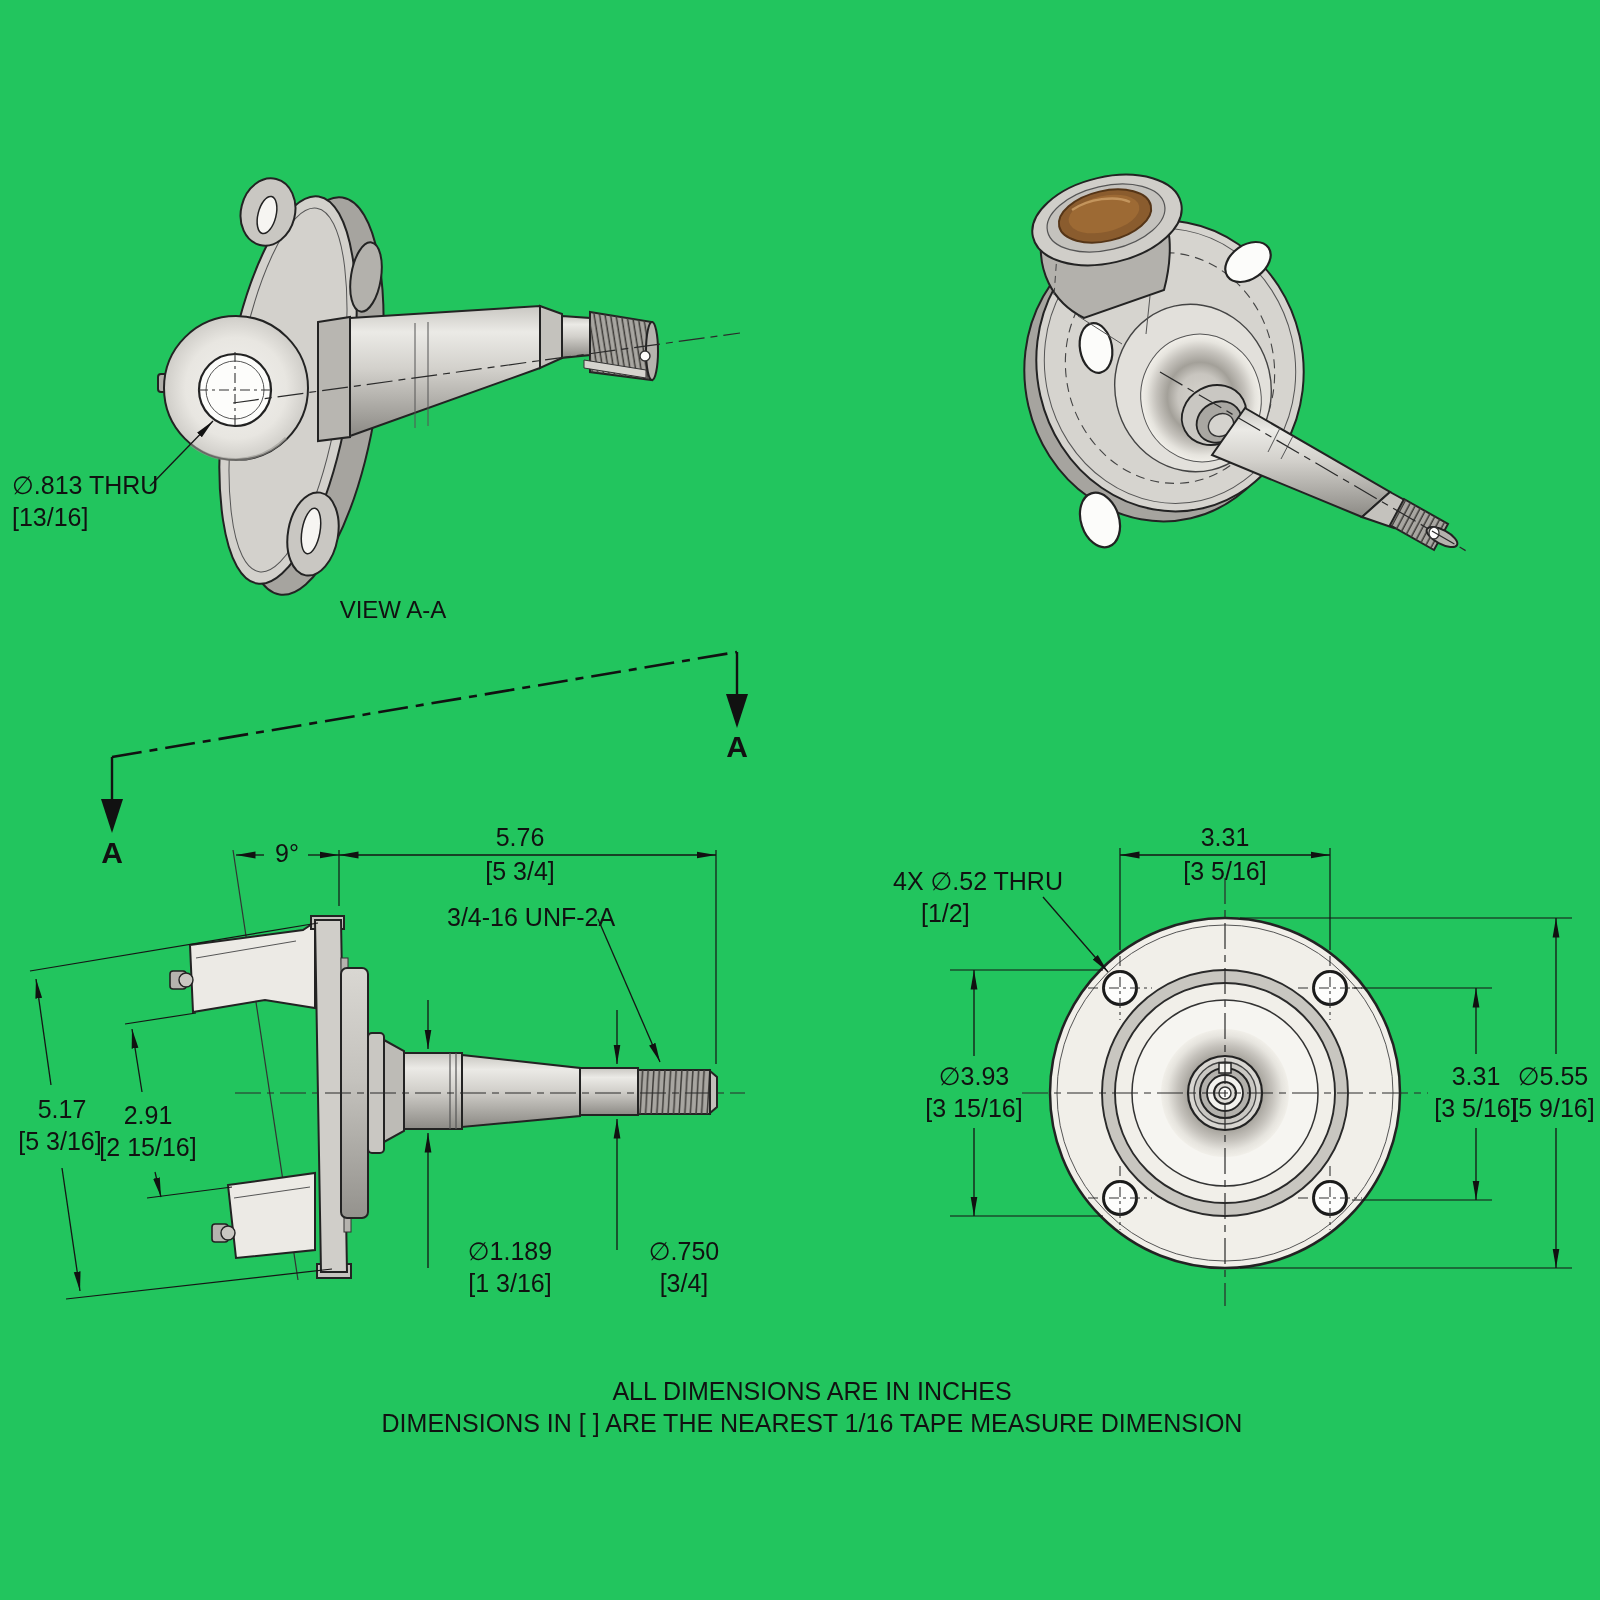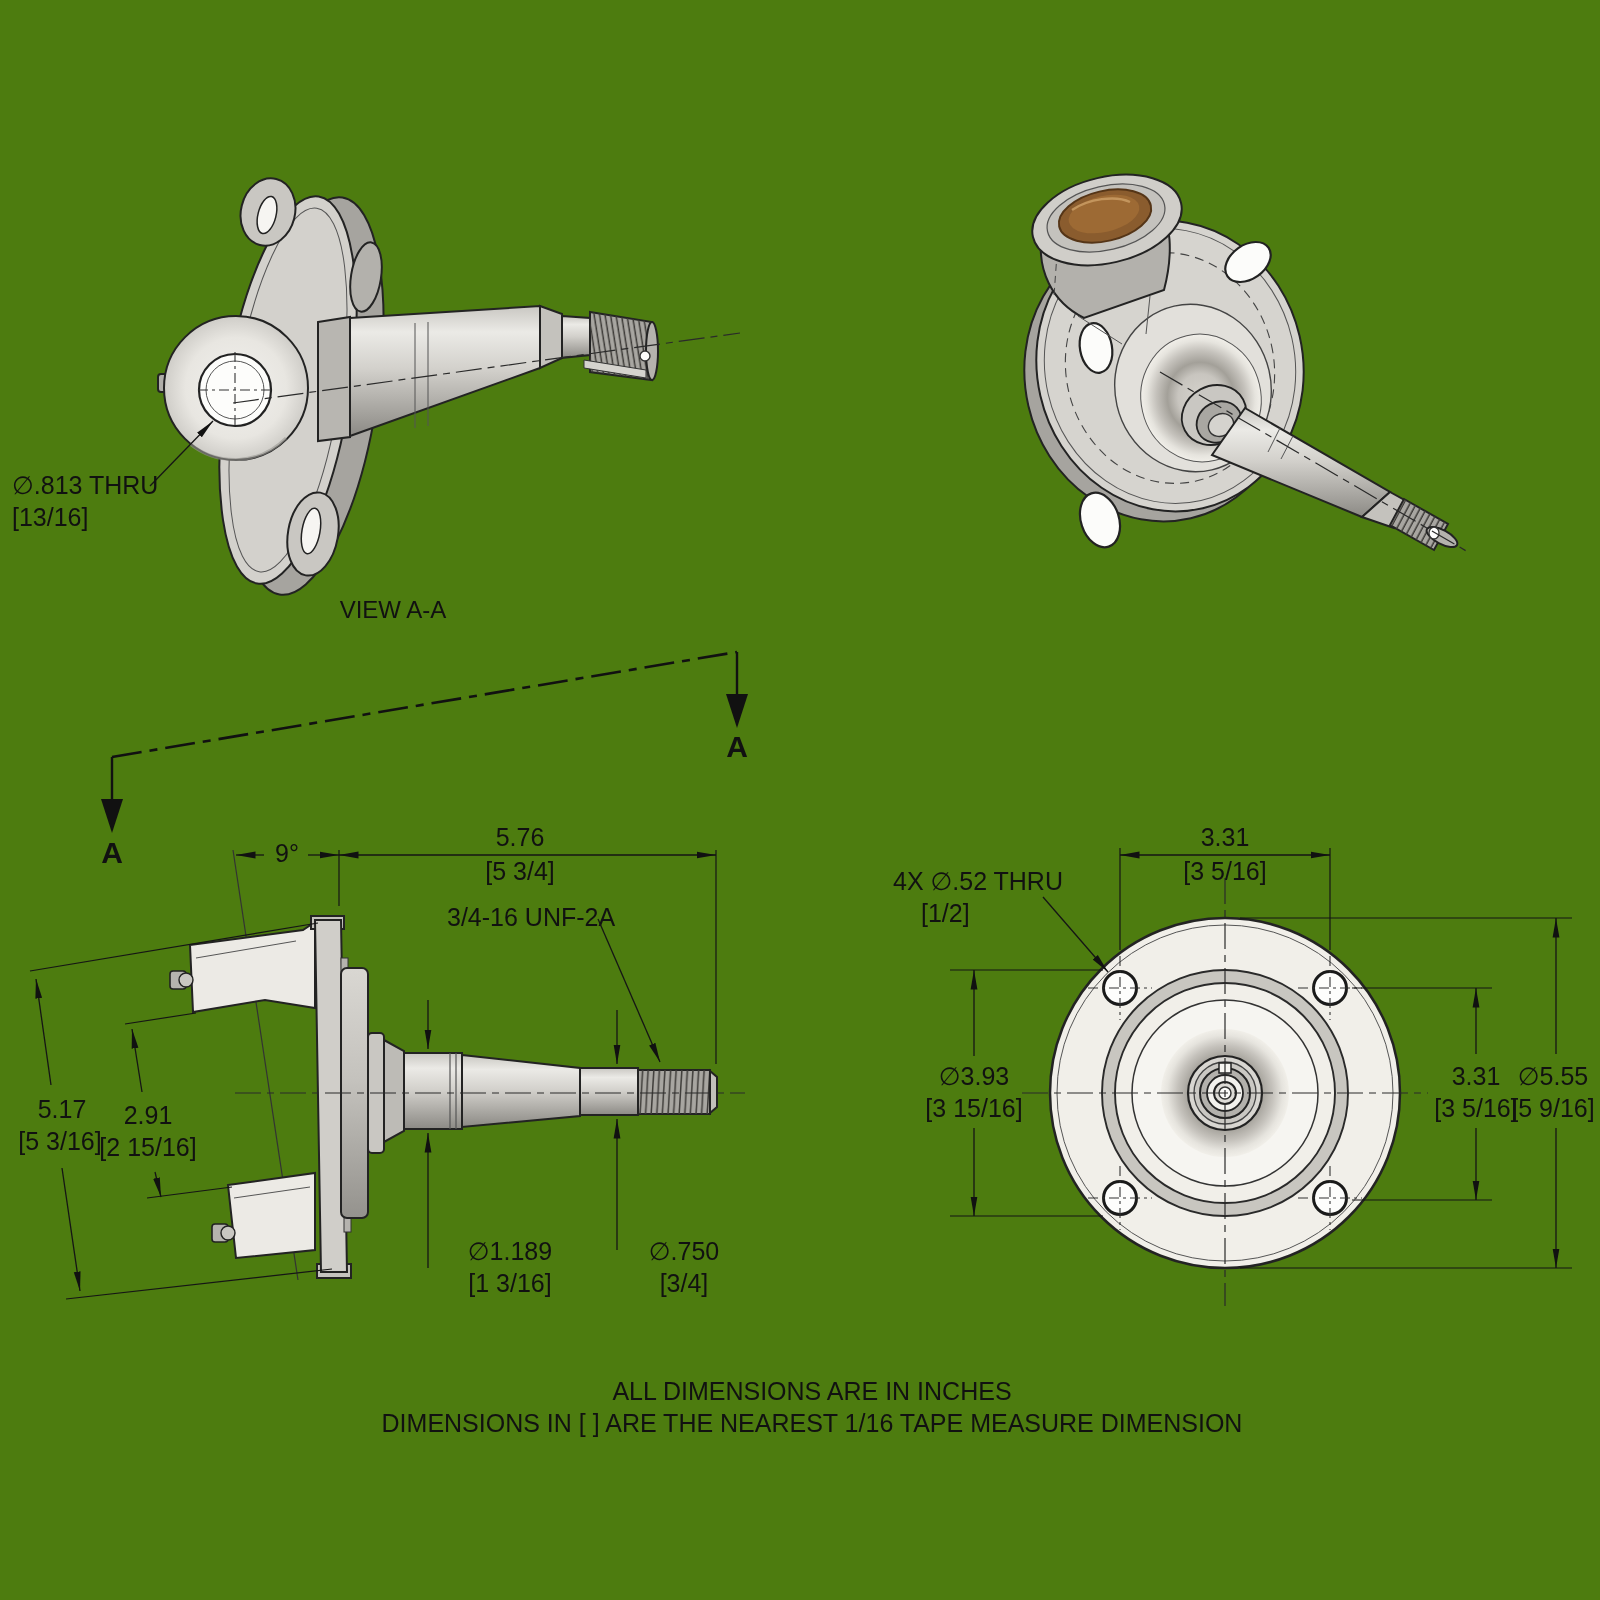--- a/index.html
+++ b/index.html
@@ -1,16 +1,16 @@
 <!DOCTYPE html>
 <html><head>
 <meta charset="utf-8">
 <style>
   html,body{margin:0;padding:0;background:#ffffff;}
-  .stage{position:relative;width:1600px;height:1600px;background:#4d7c0f;overflow:hidden;}
+  .stage{position:relative;width:1600px;height:1600px;background:#22c55e;overflow:hidden;}
   svg text{font-family:"Liberation Sans", sans-serif;fill:#111;}
   .dim{font-size:25px;}
   .sec{font-size:30px;font-weight:bold;}
   .viewlbl{font-size:24px;}
   .note{font-size:25px;}
   .outline{stroke:#232323;stroke-width:2;}
   .thin{stroke:#555;stroke-width:1;fill:none;}
   .dimline{stroke:#151515;stroke-width:1.3;fill:none;}
   .extline{stroke:#151515;stroke-width:1.2;fill:none;}
   .cline{stroke:#2a2a2a;stroke-width:1.2;fill:none;stroke-dasharray:26 6 7 6;}

